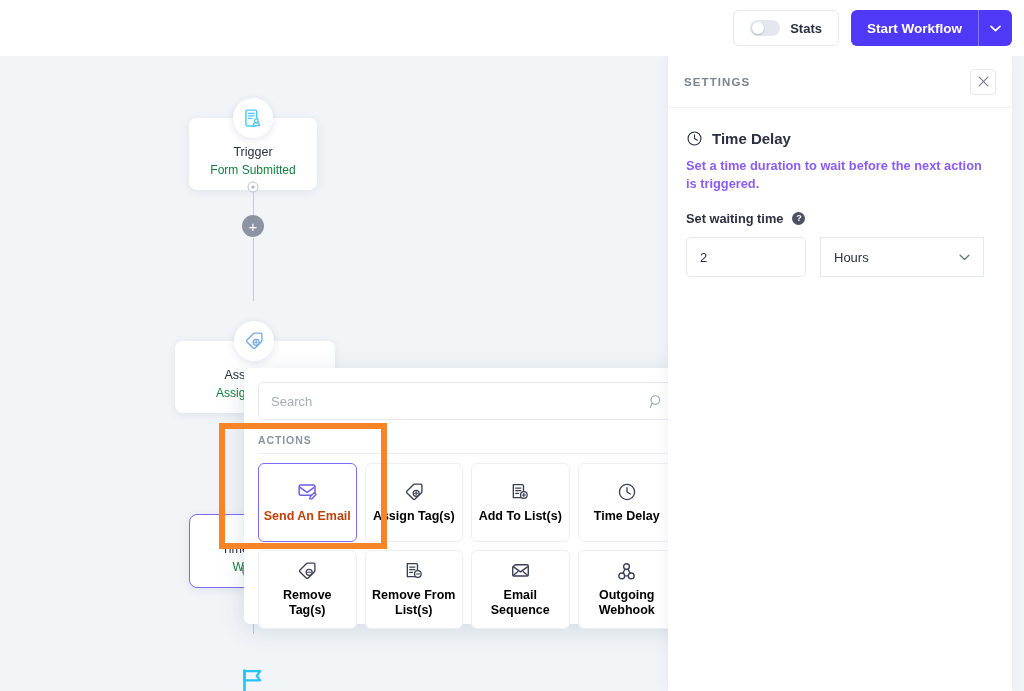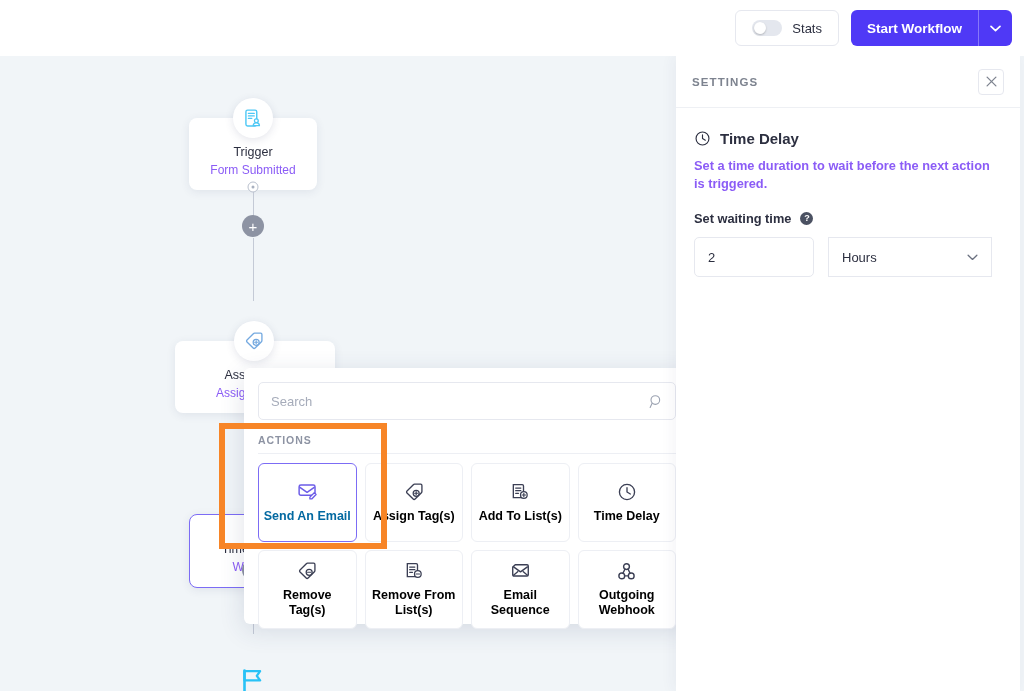--- a/index.html
+++ b/index.html
@@ -28,21 +28,21 @@
   }
   .toggle {
     width:30px; height:16px; border-radius:8px;
     background:#e4e7ee; position:relative; flex:none;
   }
   .toggle .knob {
     position:absolute; left:2px; top:2px;
     width:12px; height:12px; border-radius:50%;
     background:#ffffff; box-shadow:0 1px 2px rgba(0,0,0,.22);
   }
-  #stats-label { font-size:13px; font-weight:normal; color:#2c2f40; }
+  #stats-label { font-size:13px; font-weight:bold; color:#2c2f40; }
 
   #start-group {
     display:flex; height:36px; border-radius:6px; overflow:hidden;
     background:#4f39f6;
   }
   #start-btn {
     display:flex; align-items:center; padding:0 16px;
     color:#fff; font-size:13.5px; font-weight:bold; cursor:pointer;
     border:0; background:transparent; font-family:inherit;
   }
@@ -65,21 +65,21 @@
     position:absolute;
     background:#ffffff;
     border-radius:8px;
     box-shadow:0 2px 10px rgba(43,57,100,.09);
     width:128px;
     text-align:center;
     padding:26px 6px 12px;
   }
   .node.selected { border:1.5px solid #7c6cf5; }
   .node .title { font-size:12.5px; font-weight:normal; color:#2c2f40; line-height:16px; }
-  .node .sub { font-size:12px; color:#8b5cf6; line-height:16px; margin-top:2px; }
+  .node .sub { font-size:12px; color:#15803d; line-height:16px; margin-top:2px; }
 
   .node-badge {
     position:absolute; left:50%; top:-20px; transform:translateX(-50%);
     width:40px; height:40px; border-radius:50%;
     background:#ffffff;
     box-shadow:0 2px 8px rgba(43,57,100,.13);
     display:flex; align-items:center; justify-content:center;
   }
 
   .connector {
@@ -143,34 +143,34 @@
     background:#fff;
     display:flex; flex-direction:column;
     align-items:center; justify-content:center; gap:7px;
     cursor:pointer; padding:0 4px;
   }
   .act-card.sel { border:1px solid #7c6cf5; }
   .act-card .cap {
     font-size:12.5px; font-weight:bold; color:#000000;
     text-align:center; line-height:15px;
   }
-  .act-card.sel .cap { color:#0369a1; }
+  .act-card.sel .cap { color:#c2410c; }
   .act-ico { height:20px; display:flex; align-items:center; }
 
   
   #highlight {
     position:absolute; left:219px; top:367px;
     width:168px; height:126px;
     border:6px solid #f78527;
     z-index:30; pointer-events:none;
   }
 
   
   #settings {
-    position:absolute; right:4px; top:56px;
+    position:absolute; right:12px; top:56px;
     width:344px; height:635px;
     background:#ffffff;
     box-shadow:-2px 0 14px rgba(43,57,100,.06);
     z-index:35;
   }
   #settings-head {
     height:52px; border-bottom:1px solid #eef0f4;
     display:flex; align-items:center; justify-content:space-between;
     padding:0 16px;
   }

